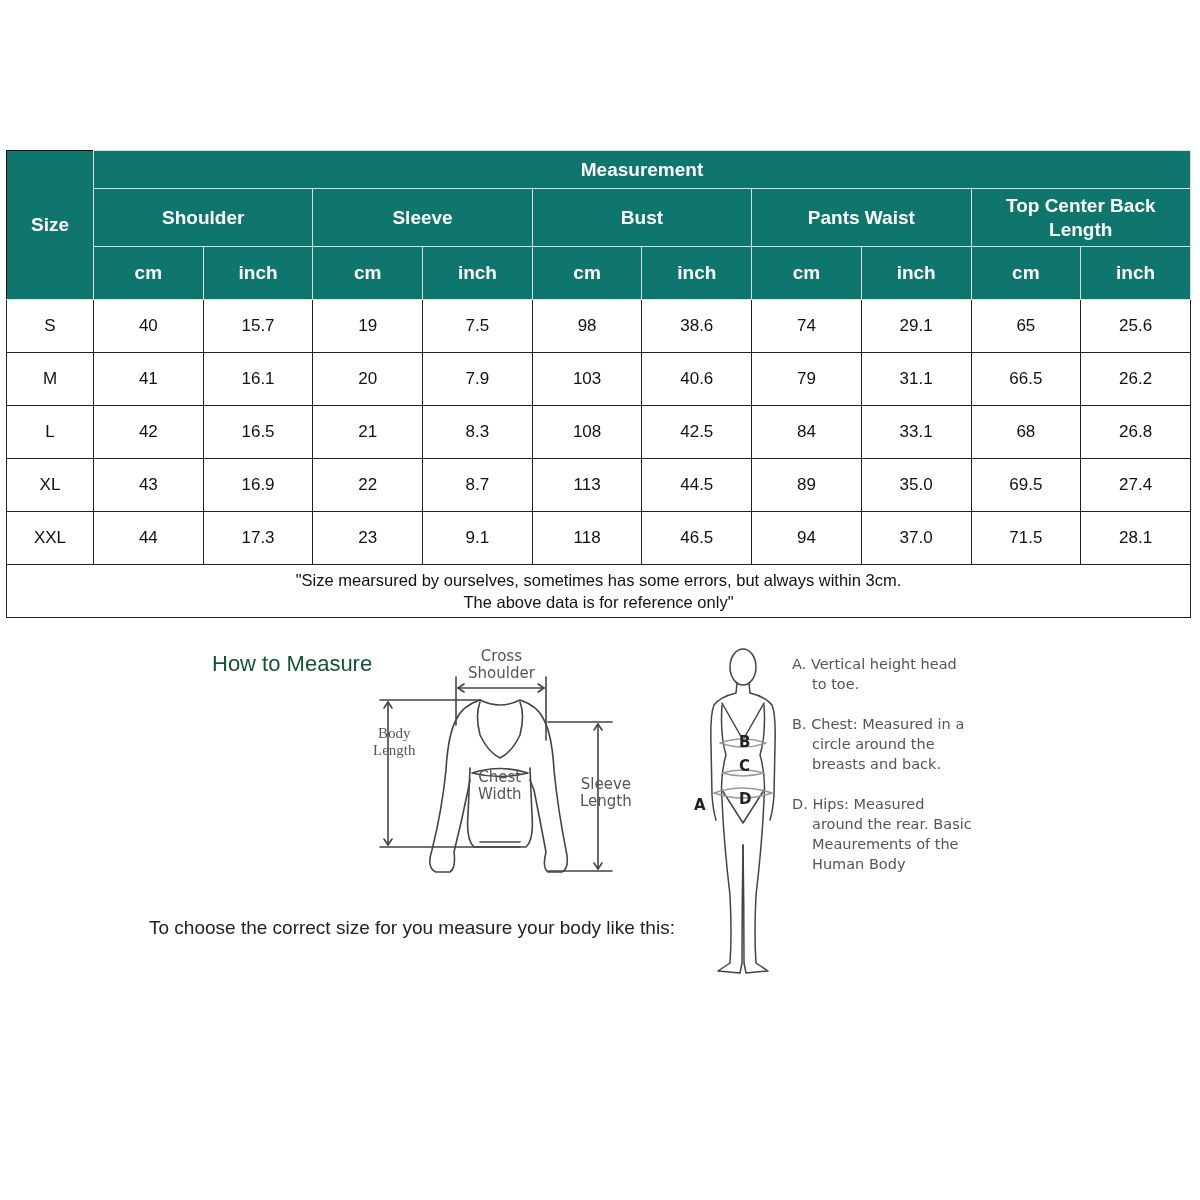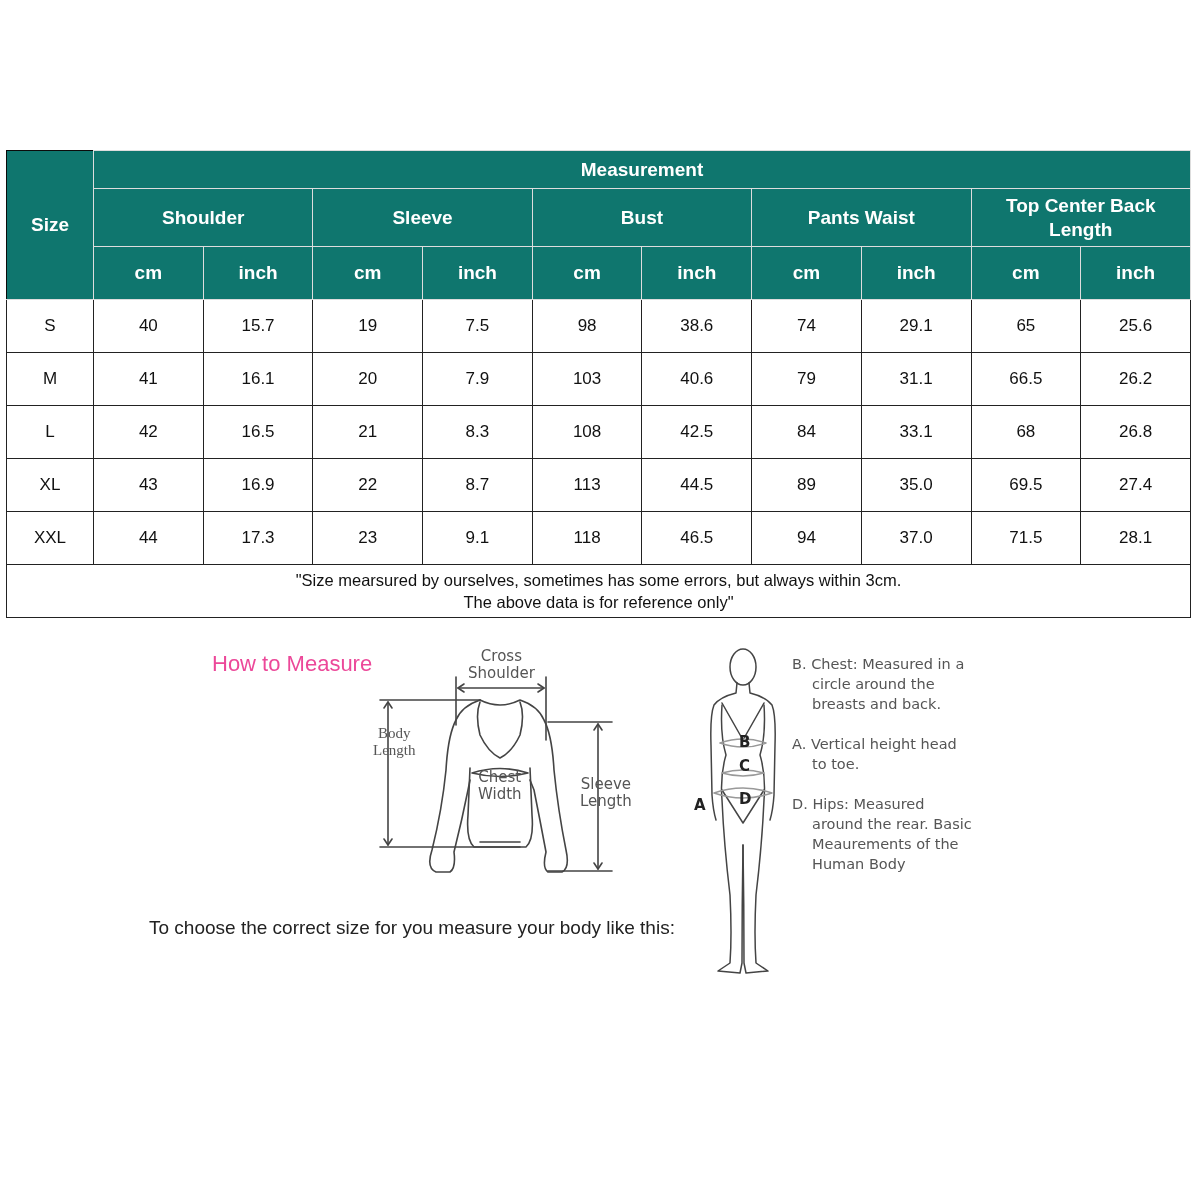--- a/index.html
+++ b/index.html
@@ -6,21 +6,21 @@
   body{width:1200px;height:1200px;position:relative;overflow:hidden;font-family:"Liberation Sans",sans-serif;color:#111;}
   .tbl{position:absolute;left:6px;top:150px;width:1185px;border-collapse:collapse;table-layout:fixed;}
   .tbl td,.tbl th{border:1.5px solid #222;text-align:center;padding:0;}
   .tbl thead th{background:#0f766e;color:#fff;font-weight:bold;font-size:19px;border-color:#ddd;}
   .tbl thead tr.r1 th{height:37px;}
   .tbl thead tr.r2 th{height:57px;line-height:24px;}
   .tbl thead tr.r3 th{height:52px;}
   .tbl thead th.size{border-left-color:#0b0b0b;border-top-color:#0b0b0b;}
   .tbl tbody td{font-size:17px;height:52px;color:#111;}
   .tbl tbody tr.note td{height:52px;font-size:16.5px;line-height:22px;}
-  .how{position:absolute;left:212px;top:651px;font-size:22px;color:#ec4899;}
+  .how{position:absolute;left:212px;top:651px;font-size:22px;color:#14532d;}
   .choose{position:absolute;left:149px;top:917px;font-size:19px;color:#222;}
   .lbl{position:absolute;font-family:"DejaVu Sans",sans-serif;font-size:15px;color:#555;line-height:17px;text-align:center;}
   .list{position:absolute;left:792px;top:654px;width:200px;font-family:"DejaVu Sans",sans-serif;font-size:14.5px;color:#555;line-height:20px;}
   .list p{margin:0 0 20px 0;}
   .list p span.b{display:block;padding-left:20px;}
   .letter{position:absolute;font-family:"DejaVu Sans",sans-serif;font-weight:bold;font-size:15px;color:#222;}
   svg{position:absolute;}
 </style>
 </head>
 <body>
@@ -199,16 +199,16 @@
     <path d="M22,128 Q43,122 64,128 Q43,134 22,128" stroke="#999"></path>
     <path d="M14,148 Q43,138 72,148 Q43,158 14,148" stroke="#999"></path>
   </g>
 </svg>
 <div class="letter" style="left:694px;top:796px;">A</div>
 <div class="letter" style="left:739px;top:733px;">B</div>
 <div class="letter" style="left:739px;top:757px;">C</div>
 <div class="letter" style="left:739px;top:790px;">D</div>
 
 <div class="list">
+  <p><span>A. Vertical height head</span><span class="b">to toe.</span></p>
   <p><span>B. Chest: Measured in a</span><span class="b">circle around the breasts and back.</span></p>
-  <p><span>A. Vertical height head</span><span class="b">to toe.</span></p>
   <p><span>D. Hips: Measured</span><span class="b">around the rear. Basic Meaurements of the Human Body</span></p>
 </div>
 
 </body></html>

